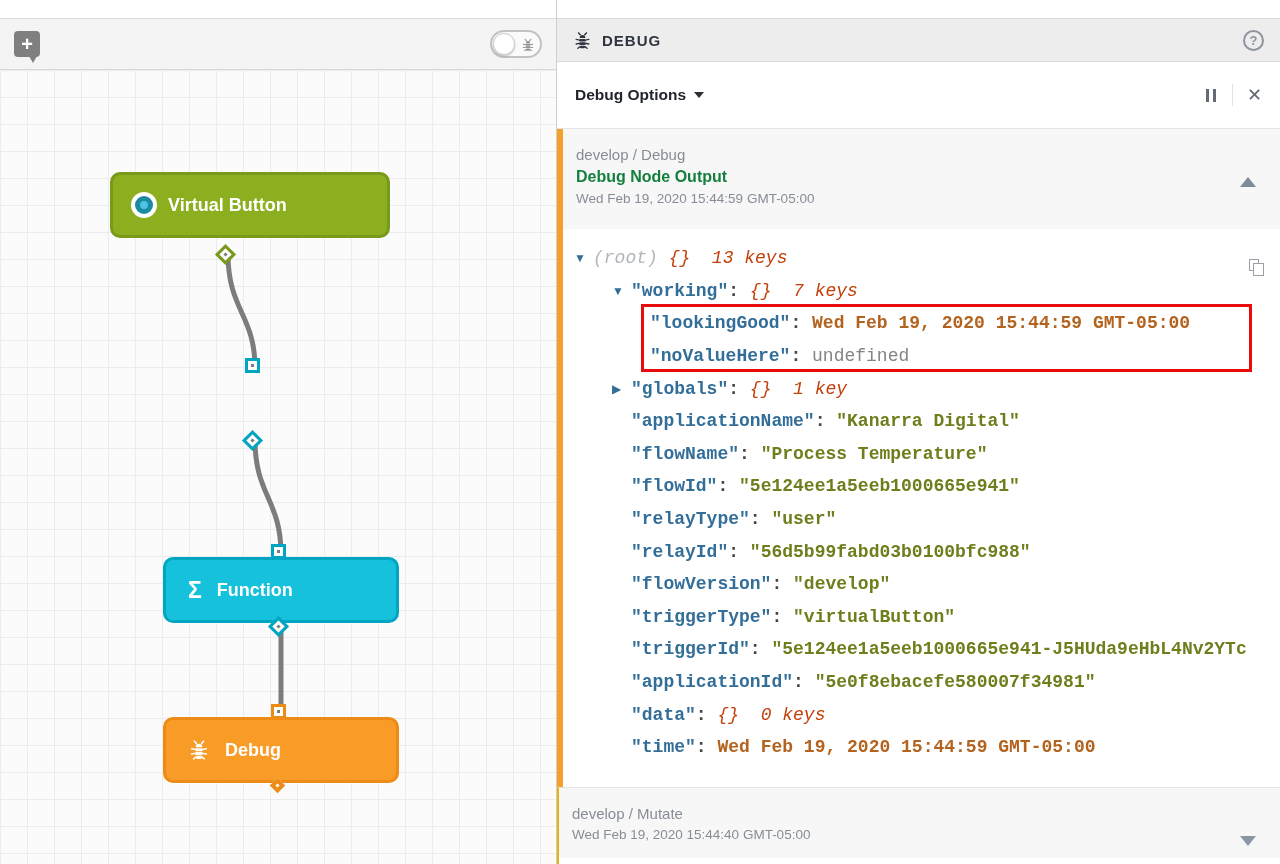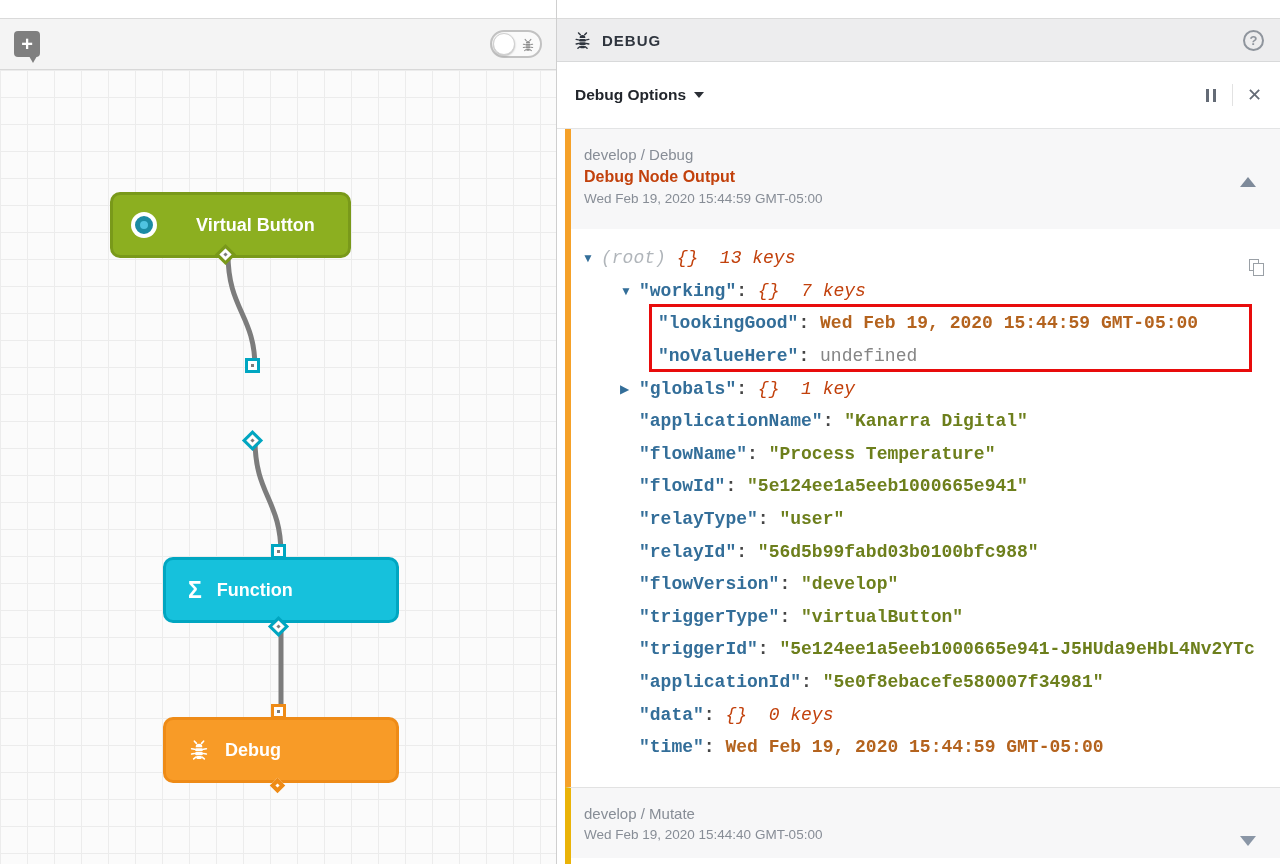--- a/index.html
+++ b/index.html
@@ -30,21 +30,21 @@
 
   .canvas-grid { position:relative; flex:1; background-color:#fbfbfb;
     background-image:
       linear-gradient(to right, #ececec 1px, transparent 1px),
       linear-gradient(to bottom, #ececec 1px, transparent 1px);
     background-size:27px 27px; overflow:hidden; }
   .wires { position:absolute; left:0; top:0; z-index:1; }
   .flow-node { position:absolute; z-index:2; height:66px; border-radius:10px;
     display:flex; align-items:center; padding-left:22px; cursor:pointer; }
   .flow-node .node-label { color:#fff; font-weight:bold; font-size:18px; margin-left:15px; }
-  .node-vb { left:110px; top:122px; width:241px; background:#8caf20; border:3px solid #79991a;gap:28px; }
+  .node-vb { left:110px; top:102px; width:280px; background:#8caf20; border:3px solid #79991a; }
   .node-mutate { left:136px; top:301px; width:238px; background:#16c1dc; border:3px solid #00a6c1; }
   .node-func { left:163px; top:487px; width:236px; background:#16c1dc; border:3px solid #00a6c1; }
   .node-debug { left:163px; top:647px; width:236px; background:#f89b27; border:3px solid #ee8b17; }
 
   .vb-icon { width:18px; height:18px; border-radius:50%; background:#4fc3e1;
     border:5px solid #1b8ba3; box-shadow:0 0 0 4px #fff; }
   .dots-icon { width:24px; height:24px;
     background-image:radial-gradient(circle, #ffffff 2.1px, rgba(255,255,255,0) 2.6px);
     background-size:6px 6px; background-position:1px 1px; }
   .sigma-icon { color:#fff; font-size:23px; font-weight:bold; line-height:22px; }
@@ -74,27 +74,27 @@
   .options-label { font-size:15.5px; font-weight:bold; color:#22262c; cursor:pointer;
     display:flex; align-items:center; }
   .caret-down { margin-left:8px; border-left:5px solid transparent; border-right:5px solid transparent;
     border-top:6px solid #2b2f36; }
   .options-spacer { flex:1; }
   .pause-btn { display:flex; gap:4px; cursor:pointer; padding:2px; }
   .pause-btn i { display:block; width:3px; height:13px; background:#646b76; }
   .v-divider { width:1px; height:22px; background:#e2e2e2; margin:0 14px; }
   .close-btn { font-size:18px; color:#646b76; cursor:pointer; line-height:18px; }
 
-  .message { display:flex; flex-direction:column;margin-left:8px; }
+  .message { display:flex; flex-direction:column; }
   .message.m1 { border-left:6px solid #f5a129; flex:0 0 auto; }
-  .message.m2 { border-left:6px solid #eab308; flex:1; border-top:1px solid #e2e2e2; overflow:hidden; }
+  .message.m2 { border-left:2px solid #eab308; flex:1; border-top:1px solid #e2e2e2; overflow:hidden; }
   .msg-head { background:#f7f7f8; padding:15px 18px 13px 13px; position:relative; }
   .m1 .msg-head { height:100px; }
   .msg-breadcrumb { font-size:15px; color:#878d96; line-height:21px; }
-  .msg-title { font-size:16px; font-weight:bold; color:#c2410c; line-height:23px; }
+  .msg-title { font-size:16px; font-weight:bold; color:#15803d; line-height:23px; }
   .msg-ts { font-size:13.5px; color:#878d96; line-height:21px; }
   .msg-arrow { position:absolute; right:24px; top:48px; width:0; height:0; cursor:pointer; }
   .arrow-up { border-left:8px solid transparent; border-right:8px solid transparent;
     border-bottom:10px solid #7e8a9a; }
   .arrow-down { border-left:8px solid transparent; border-right:8px solid transparent;
     border-top:10px solid #8a96a6; }
 
   .json-area { position:relative; height:558px; flex:0 0 auto; background:#fff;
     overflow:hidden; padding-top:13px;
     font-family:"Liberation Mono", monospace; font-size:18px; }

